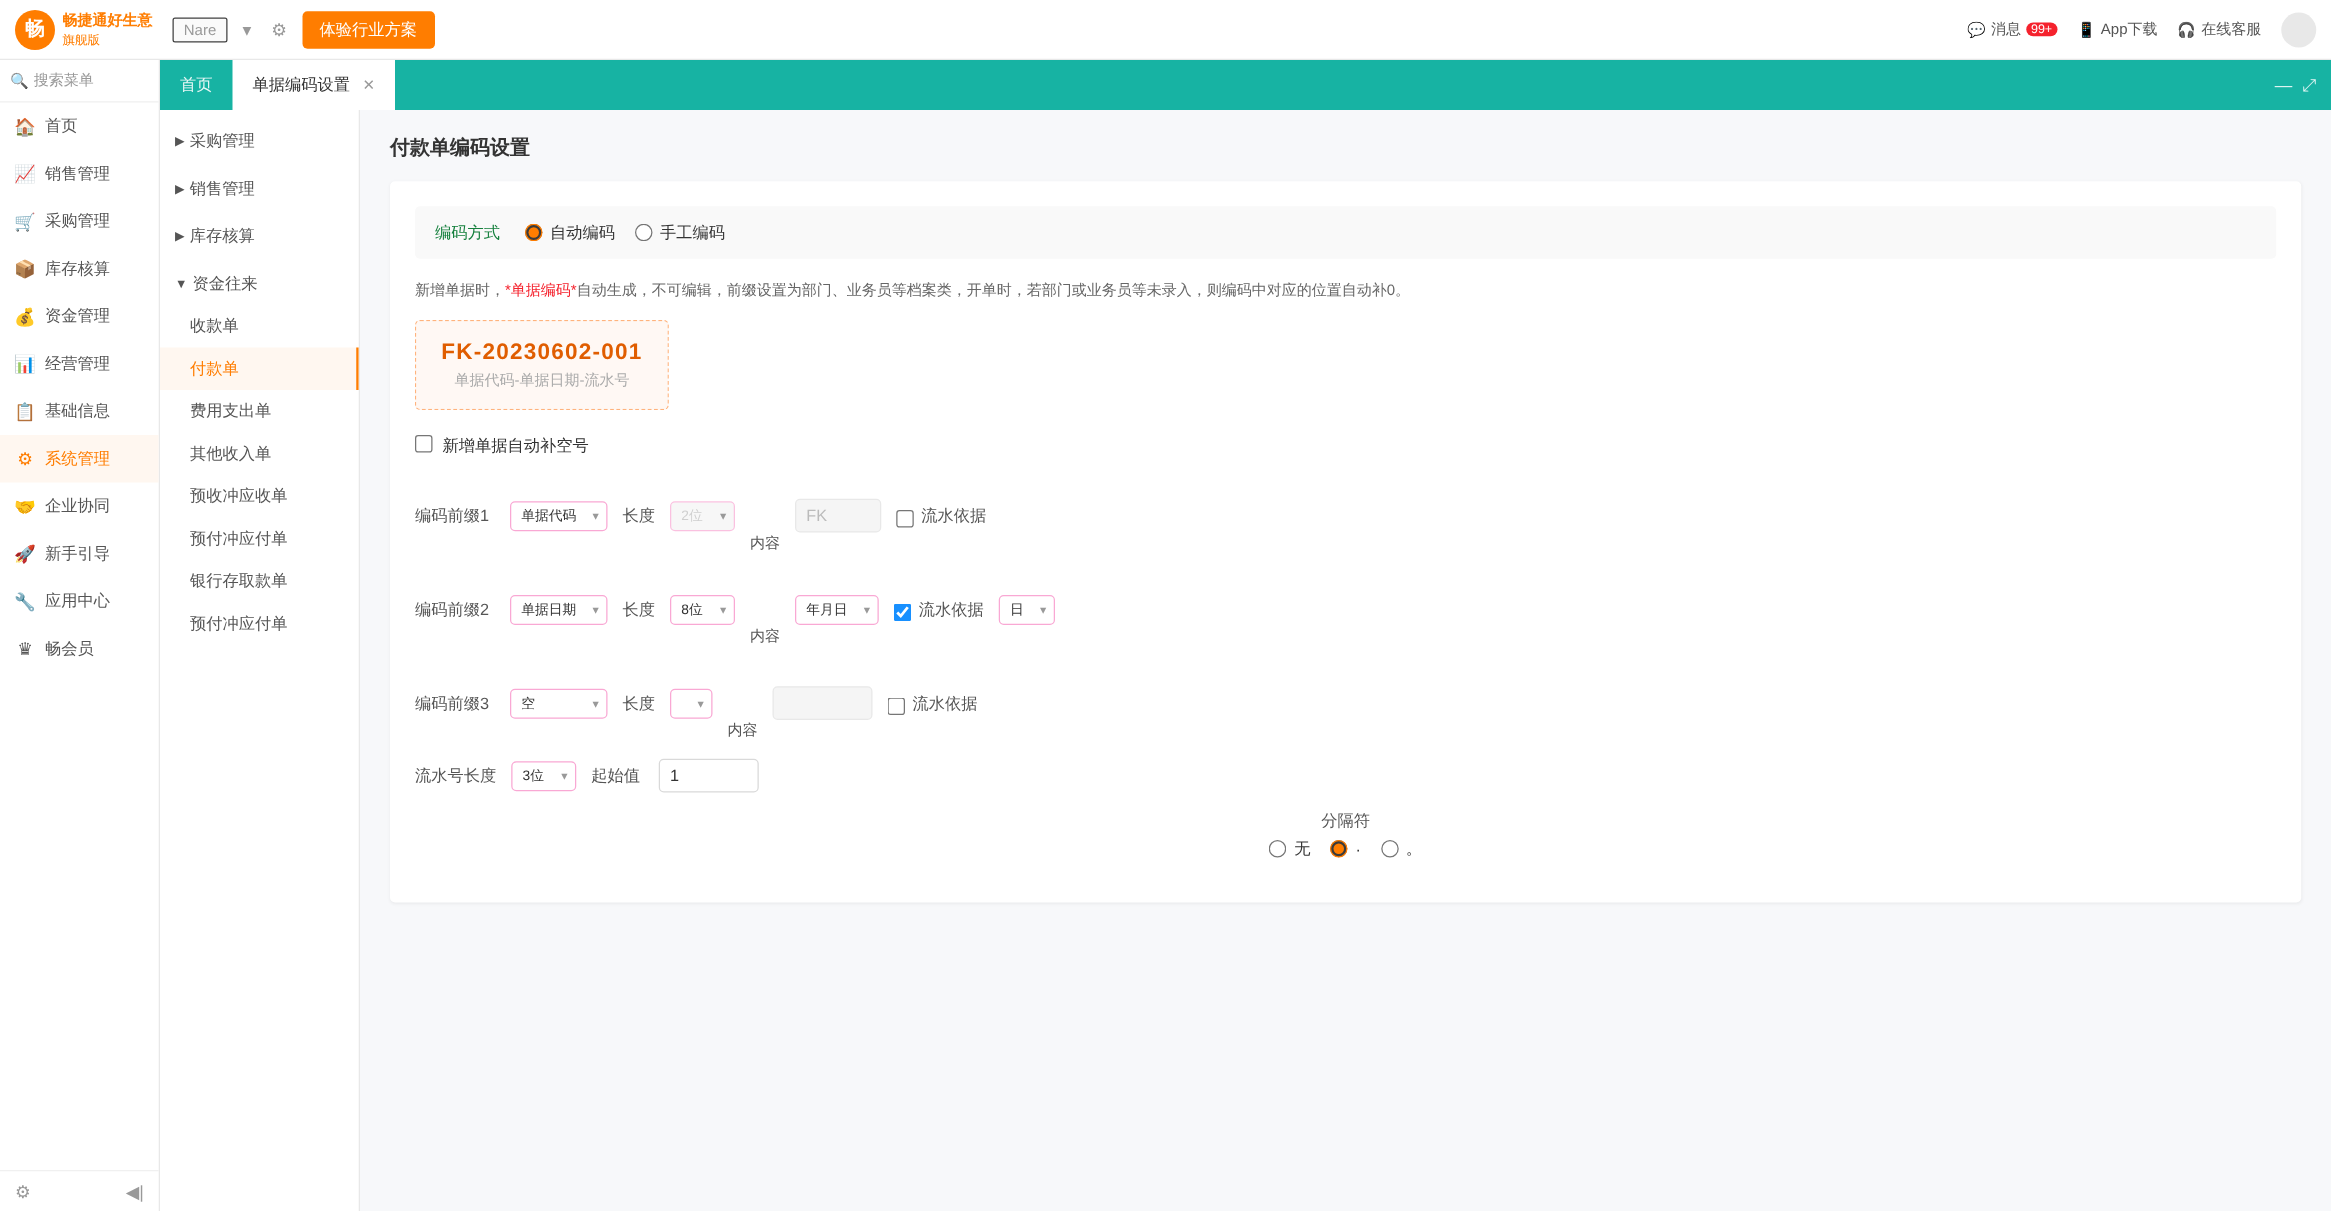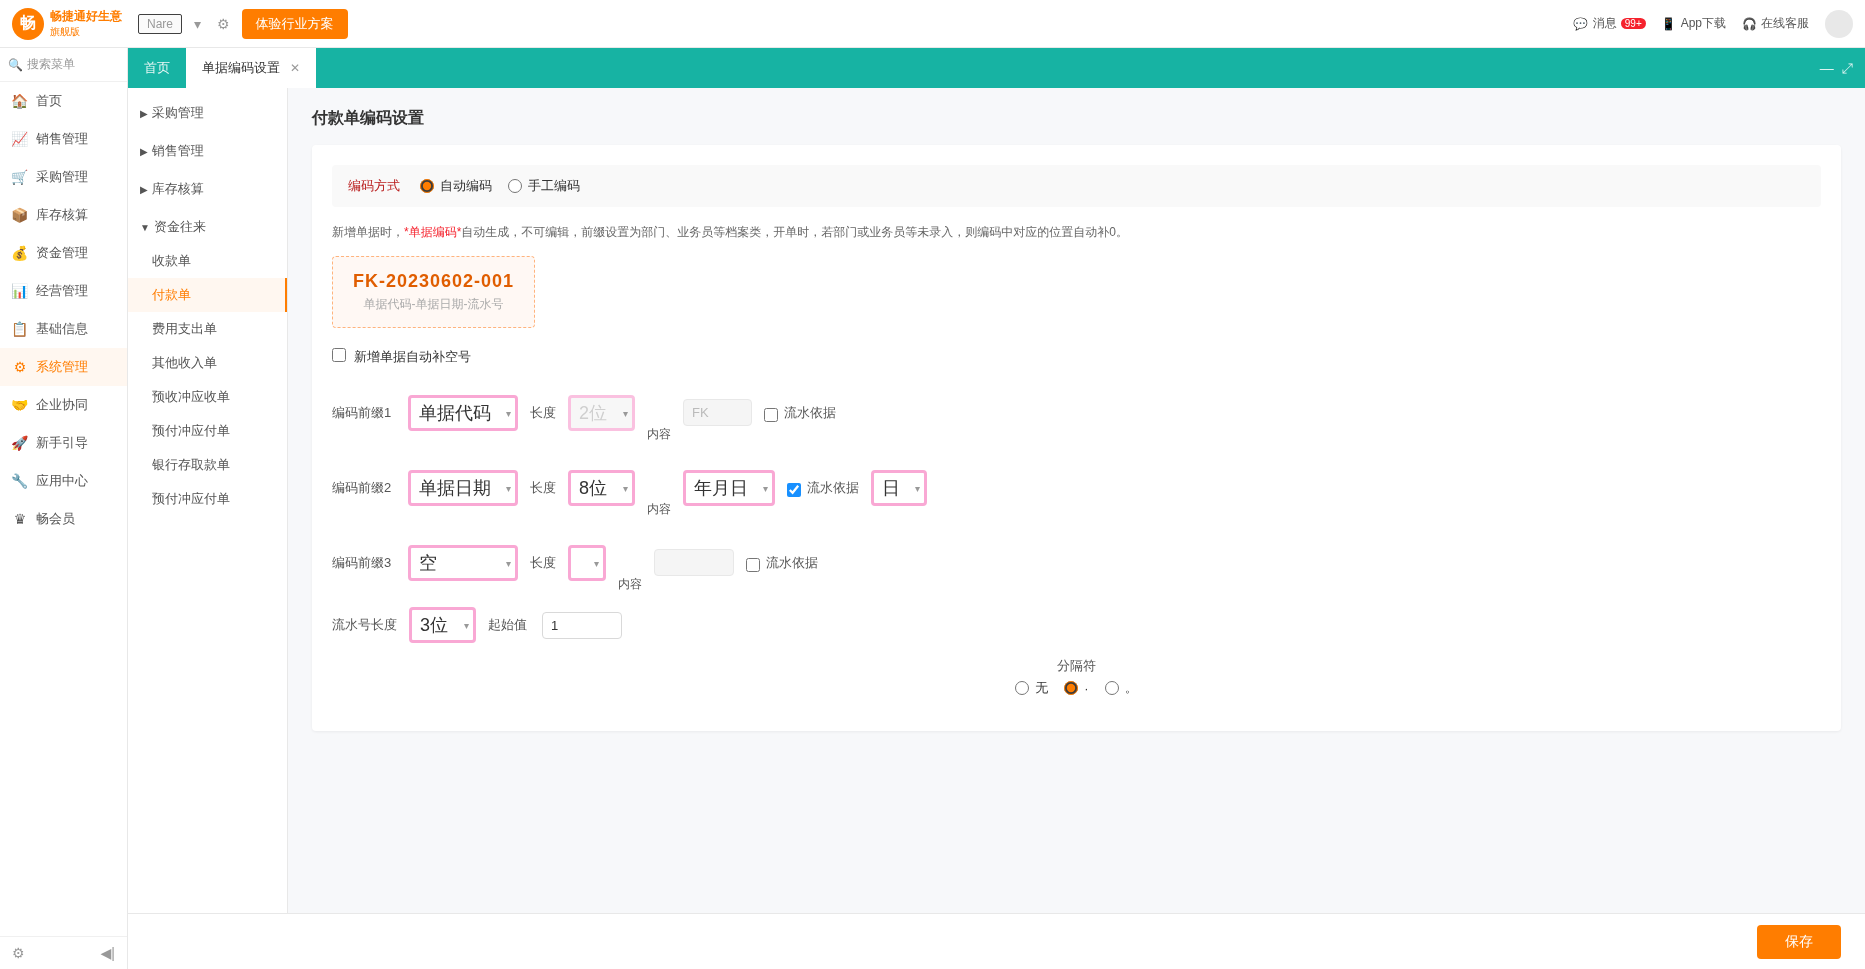--- a/index.html
+++ b/index.html
@@ -89,21 +89,21 @@
     .sep-label { font-size: 13px; color: #555; }
     .sep-options { display: flex; align-items: center; gap: 16px; }
     .sep-radio { display: flex; align-items: center; gap: 6px; font-size: 13px; cursor: pointer; }
     .sep-radio input[type=radio] { accent-color: #ff7d00; width: 14px; height: 14px; cursor: pointer; }
 
     
     .bottom-bar { height: 56px; background: #fff; border-top: 1px solid #e8e8e8; display: flex; align-items: center; justify-content: flex-end; padding: 0 24px; }
     .save-btn { background: #ff7d00; color: #fff; border: none; padding: 8px 28px; border-radius: 4px; font-size: 14px; cursor: pointer; }
 
     .select-wrapper { position: relative; display: inline-flex; align-items: center; }
-    select { appearance: none; -webkit-appearance: none; border: 3px solid #f9a8d4; border-radius: 4px; padding: 5px 24px 5px 8px; font-size: 18px; color: #333; background: #fff; cursor: pointer; outline: none; }
+    select { appearance: none; -webkit-appearance: none; border: 1px solid #f9a8d4; border-radius: 4px; padding: 5px 24px 5px 8px; font-size: 11px; color: #333; background: #fff; cursor: pointer; outline: none; }
     .select-arrow { position: absolute; right: 7px; top: 50%; transform: translateY(-50%); pointer-events: none; font-size: 10px; color: #999; }
 
     input[type=text] { border: 1px solid #d9d9d9; border-radius: 4px; padding: 5px 8px; font-size: 13px; color: #333; outline: none; }
     input[type=text].disabled-input { background: #f5f5f5; color: #bbb; border: 1px solid #e8e8e8; }
   </style>
 </head>
 <body>
 
 <div class="topbar">
   <div class="topbar-left">
@@ -250,21 +250,21 @@
           <div class="submenu-item">预付冲应付单</div>
         </div>
       </div>
 
       <div class="main-panel">
         <div class="panel-title">付款单编码设置</div>
 
         <div class="form-card">
           
           <div class="encode-method-row">
-            <span style="font-size:13px;color:#b91c1c;">编码方式</span>
+            <span style="font-size:13px;color:#15803d;">编码方式</span>
             <div class="radio-group">
               <label class="radio-item">
                 <input type="radio" name="encode_method" checked="" style="">
                 <span>自动编码</span>
               </label>
               <label class="radio-item">
                 <input type="radio" name="encode_method" style="">
                 <span>手工编码</span>
               </label>
             </div>
@@ -417,18 +417,15 @@
               <label class="sep-radio">
                 <input type="radio" name="separator" style="">
                 <span>。</span>
               </label>
             </div>
           </div>
         </div>
       </div>
     </div>
 
-    <div class="bottom-bar">
-      <button class="save-btn">保存</button>
-    </div>
 
   </div>
 </div>
 
 </body></html>

